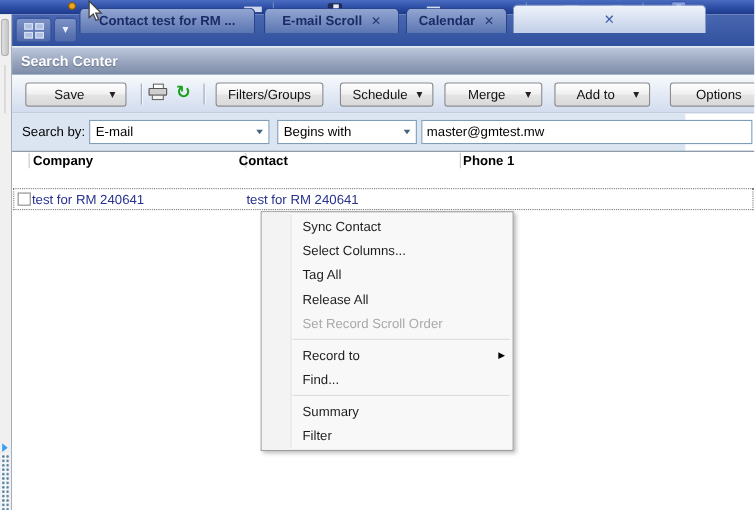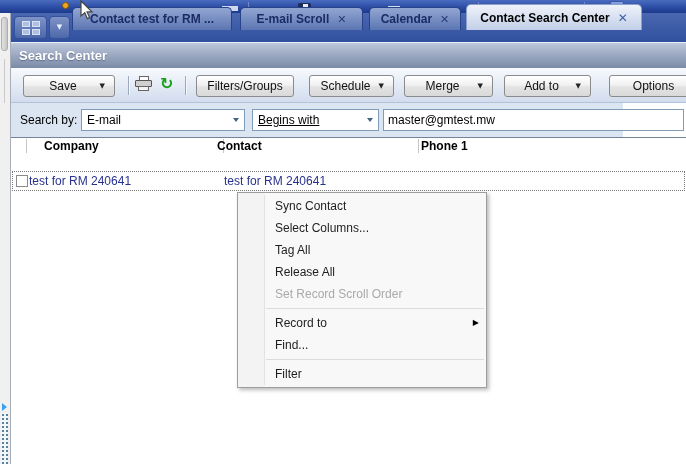--- a/index.html
+++ b/index.html
@@ -91,21 +91,21 @@
     border-top:1px solid #72849a; }
   .list-header { position:relative; height:16px; }
   .col-sep { position:absolute; top:1px; width:1px; height:14px; background:#c6c6c6; }
   .col-h { position:absolute; top:1px; font-size:12px; font-weight:bold; color:#000; }
   .list-row { position:absolute; left:1px; right:1px; top:16px; height:20px;
     border:1px dotted #7a7a7a;margin-top:17px; }
   .checkbox { position:absolute; left:3px; top:3px; width:12px; height:12px; background:#fff; border:1px solid #8a8a8a; }
   .cell { position:absolute; top:0; line-height:18px; font-size:12px; color:#28328e; }
 
   
-  .context-menu { position:absolute; left:237px; top:192px; width:250px;
+  .context-menu { position:absolute; left:237px; top:192px; width:230px;
     background:#f8f8f8; border:1px solid #9d9d9d; box-shadow:2px 2px 4px rgba(0,0,0,.28);
     padding:2px 0; z-index:5; }
   .menu-gutter { position:absolute; left:0; top:0; bottom:0; width:26px; background:#f3f3f3; }
   .menu-gutter-line { position:absolute; left:26px; top:2px; bottom:2px; width:1px; background:#e2e2e2; }
   .mi { position:relative; height:22px; line-height:22px; padding-left:37px; font-size:12px; color:#1e1e1e; }
   .mi.disabled { color:#a9a9a9; }
   .mi .sub { position:absolute; right:7px; top:0; font-size:8px; color:#000; line-height:22px; }
   .msep { height:1px; background:#dcdcdc; margin:3px 2px 3px 28px; }
 
   
@@ -155,21 +155,20 @@
     </div>
     <div class="tab" style="left:229px;width:123px;">
       <span>E-mail Scroll</span>
       <span class="close">✕</span>
     </div>
     <div class="tab" style="left:358px;width:92px;">
       <span>Calendar</span>
       <span class="close">✕</span>
     </div>
     <div class="tab active" style="left:455px;width:176px;">
-      <span>Contact Search Center</span>
       <span class="close">✕</span>
     </div>
   </div>
 
   <div class="panel-header">Search Center</div>
 
   <div class="toolbar">
     <div class="btn" style="left:12px;width:92px;">
       <span class="lbl">Save</span>
       <span class="drop glyph">▼</span>
@@ -205,31 +204,31 @@
       <span class="lbl">Options</span>
     </div>
   </div>
 
   <div class="search-row">
     <span class="search-label">Search by:</span>
     <div class="combo" style="left:70px;width:164px;">
       <span>E-mail</span>
       <span class="chev"></span>
     </div>
-    <div class="combo" style="left:241px;width:127px;text-decoration:underline;">
+    <div class="combo" style="left:241px;width:127px;">
       <span>Begins with</span>
       <span class="chev"></span>
     </div>
     <input class="search-input" type="text" value="master@gmtest.mw" style="">
   </div>
 
   <div class="list">
     <div class="list-header">
       <div class="col-sep" style="left:15px;"></div>
-      <div class="col-h" style="left:33px;">Company</div>
+      <div class="col-h" style="left:19px;">Company</div>
       <div class="col-sep" style="left:212px;"></div>
       <div class="col-h" style="left:206px;">Contact</div>
       <div class="col-sep" style="left:407px;"></div>
       <div class="col-h" style="left:410px;">Phone 1</div>
     </div>
     <div class="list-row">
       <div class="checkbox"></div>
       <div class="cell" style="left:16px;">test for RM 240641</div>
       <div class="cell" style="left:211px;">test for RM 240641</div>
       <div class="cell" style="left:406px;"></div>
@@ -244,20 +243,21 @@
     <div class="mi">Tag All</div>
     <div class="mi">Release All</div>
     <div class="mi disabled">Set Record Scroll Order</div>
     <div class="msep"></div>
     <div class="mi">
       <span>Record to</span>
       <span class="sub glyph">▶</span>
     </div>
     <div class="mi">Find...</div>
     <div class="msep"></div>
+    <div class="mi">Summary</div>
     <div class="mi">Filter</div>
   </div>
 
   <svg class="cursor" width="16" height="22" viewBox="0 0 16 22">
     <polygon points="1,1 1,16 4.8,12.8 7.3,18.6 9.6,17.6 7.1,11.9 12,11.9" fill="#ffffff" stroke="#444444" stroke-width="1.2"></polygon>
   </svg>
 
 </div>
 
 </body></html>

